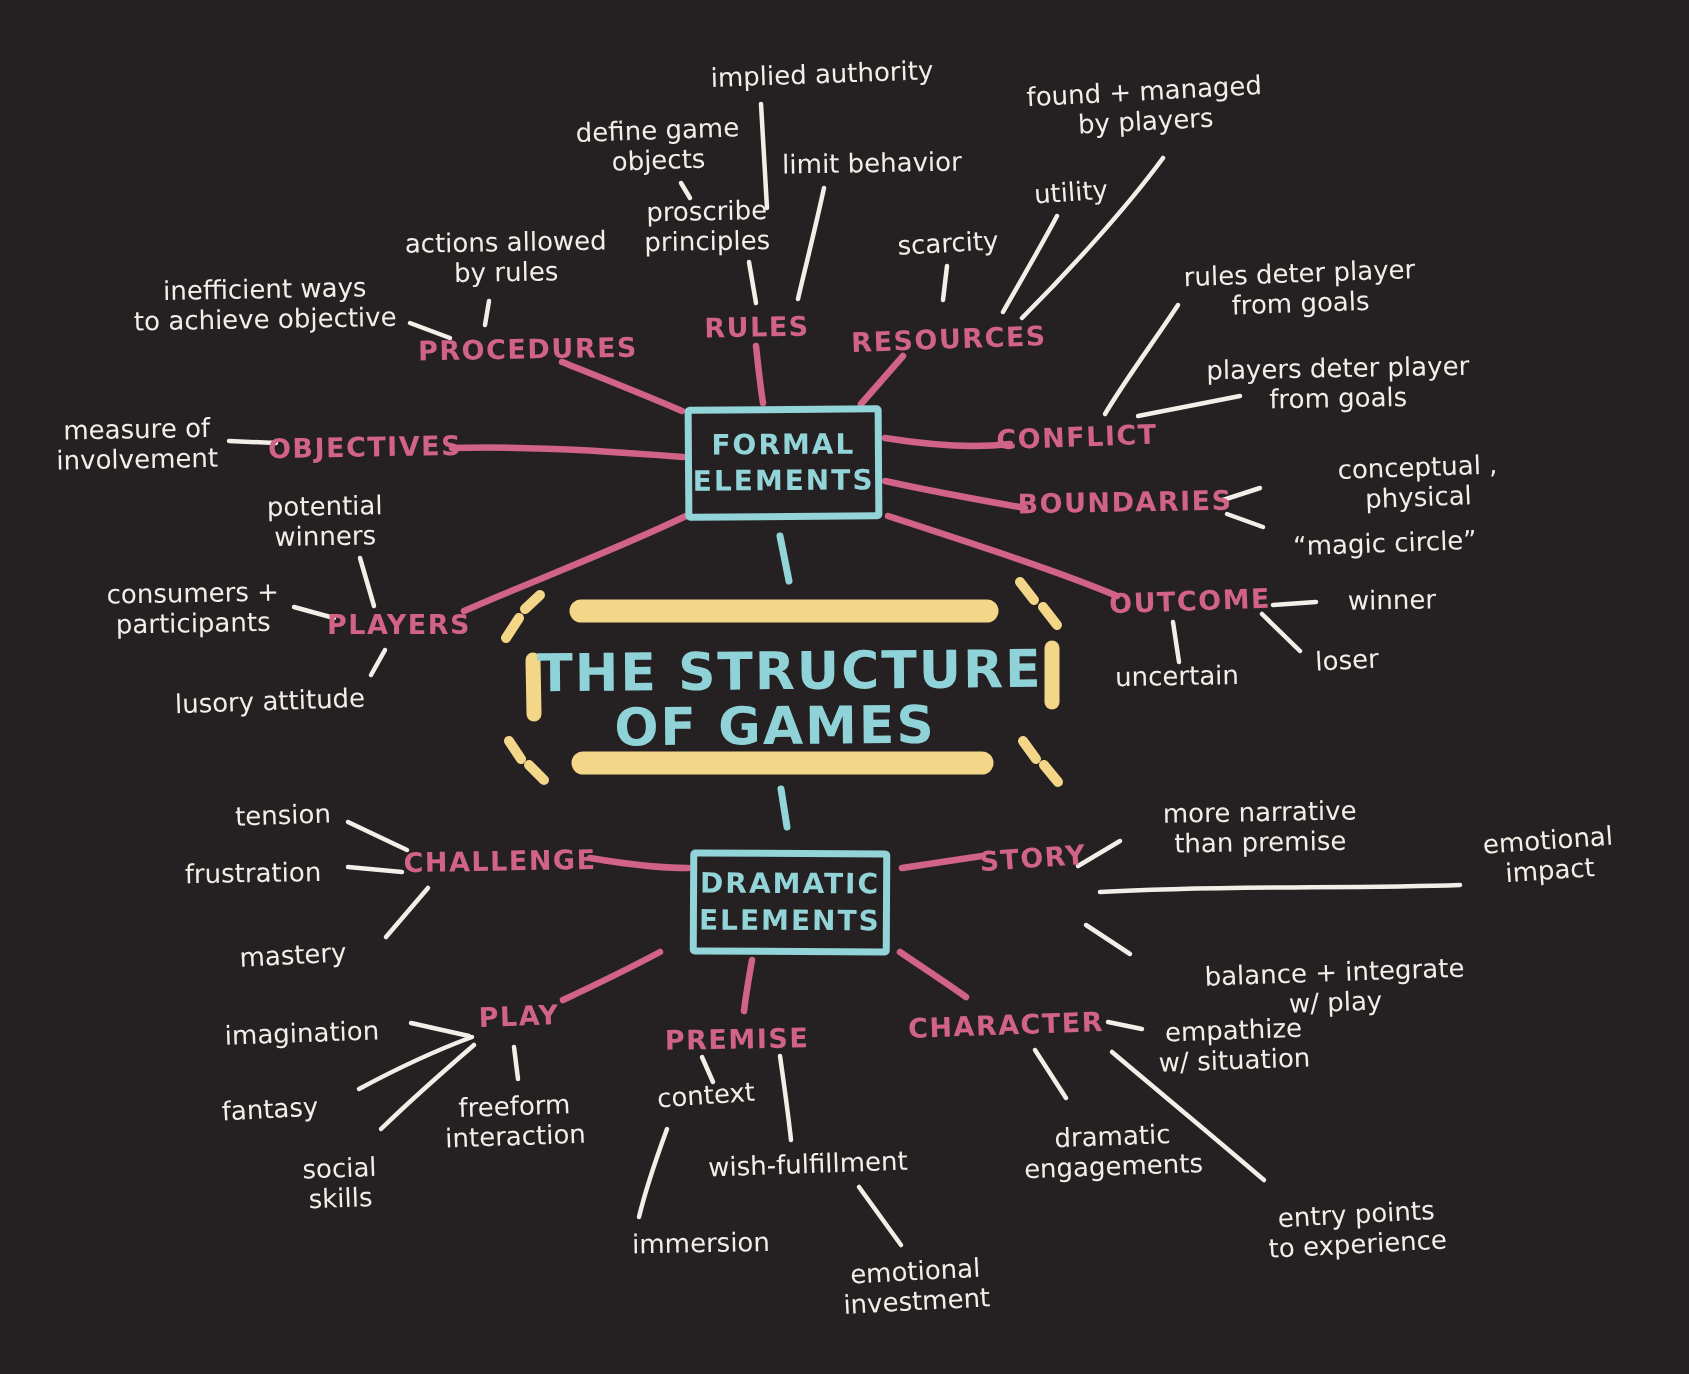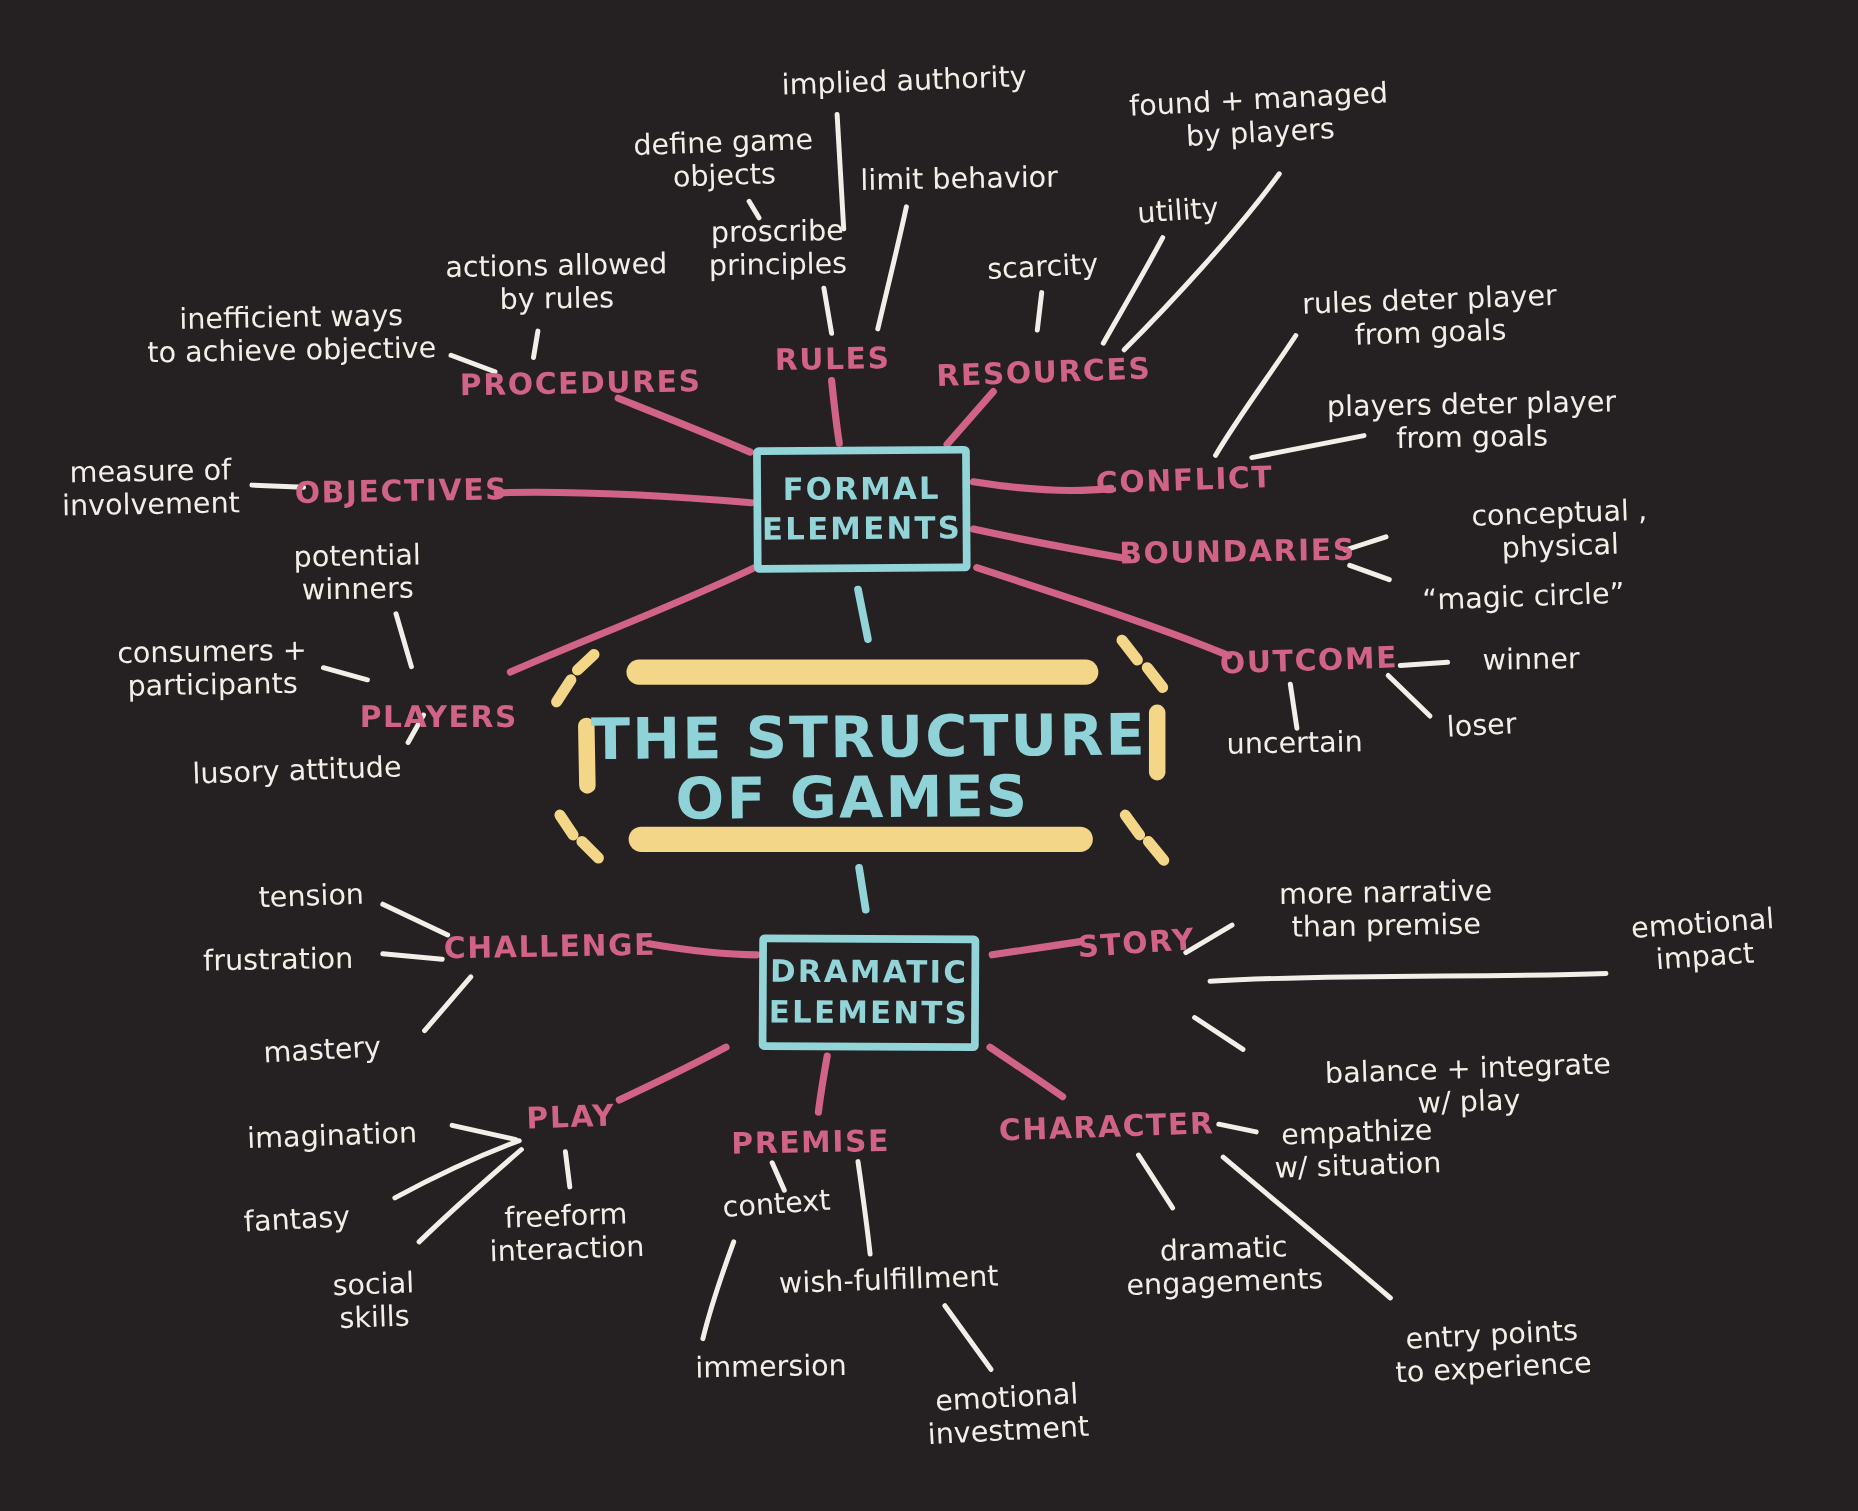--- a/index.html
+++ b/index.html
@@ -128,21 +128,21 @@
   <div class="ebox" style="left:690px;top:850px;width:200px;height:105px;--r:0.3deg">
     <span>DRAMATIC
 ELEMENTS</span>
   </div>
 
   <div class="cat" style="left:757px;top:327px;--r:-1deg">RULES</div>
   <div class="cat" style="left:949px;top:339px;--r:-2deg">RESOURCES</div>
   <div class="cat" style="left:1077px;top:437px;--r:-2deg">CONFLICT</div>
   <div class="cat" style="left:528px;top:349px;--r:-1deg">PROCEDURES</div>
   <div class="cat" style="left:365px;top:447px;--r:-1deg">OBJECTIVES</div>
-  <div class="cat" style="left:399px;top:652px;--r:0deg">PLAYERS</div>
+  <div class="cat" style="left:399px;top:624px;--r:0deg">PLAYERS</div>
   <div class="cat" style="left:1125px;top:502px;--r:-1deg">BOUNDARIES</div>
   <div class="cat" style="left:1190px;top:601px;--r:-2deg">OUTCOME</div>
 
   <div class="node" style="left:822px;top:75px;--r:-2deg">implied authority</div>
   <div class="node" style="left:658px;top:146px;--r:-2deg">define game
 objects</div>
   <div class="node" style="left:707px;top:227px;--r:-1deg">proscribe
 principles</div>
   <div class="node" style="left:872px;top:164px;--r:-1deg">limit behavior</div>
   <div class="node" style="left:948px;top:244px;--r:-3deg">scarcity</div>

